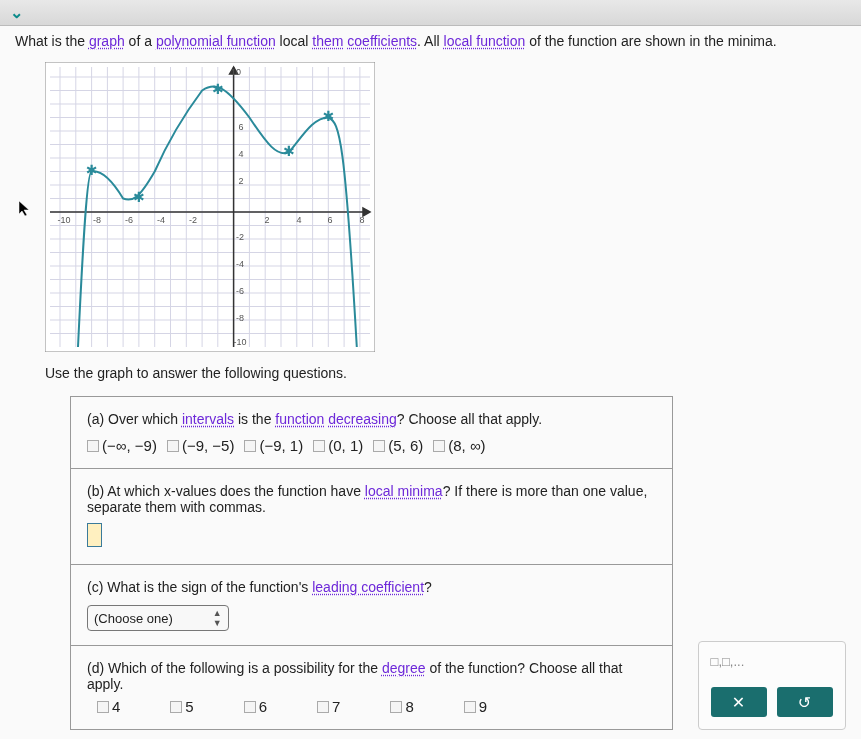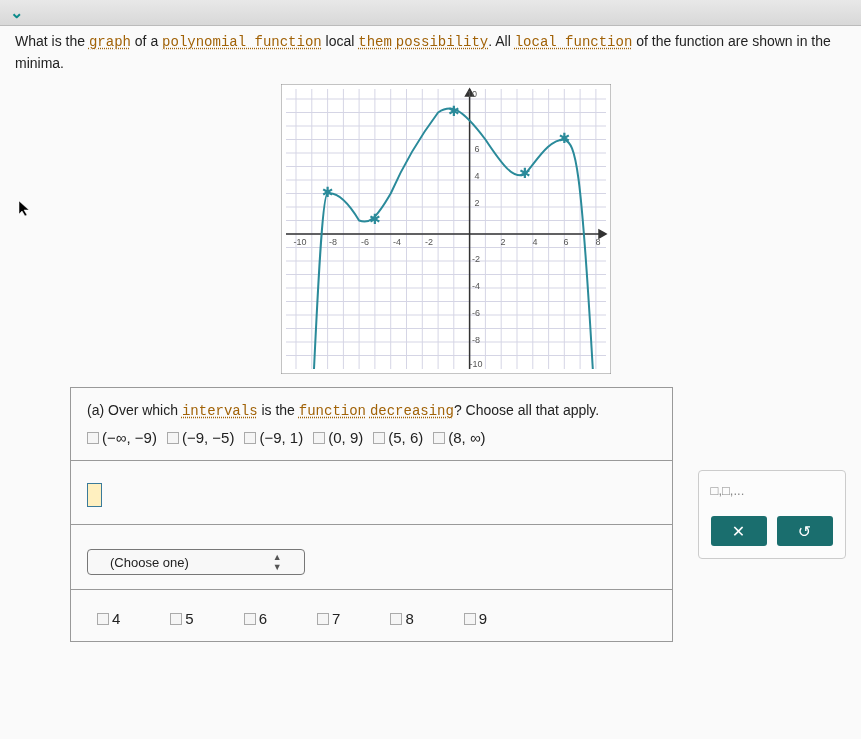--- a/index.html
+++ b/index.html
@@ -23,40 +23,38 @@
 .content {
   padding: 5px 15px 20px 15px;
 }
 .intro {
   margin-bottom: 10px;
   line-height: 1.5;
 }
 .term {
   text-decoration: underline dotted;
   text-underline-offset: 2px;
-  color: #a16207;
-  font-family: Liberation Mono, monospace;
+  color: #6d28d9;
 }
 .graph-wrap {
   margin: 5px 0 10px 30px;
-  text-align: center;
 }
 .cursor-icon {
   position: absolute;
   left: 18px;
   top: 200px;
 }
 .instruction {
   margin: 10px 0 15px 30px;
 }
 .layout {
   display: flex;
   gap: 25px;
   margin-left: 55px;
-  align-items: center;
+  align-items: flex-end;
 }
 .question-box {
   border: 1px solid #999;
   width: 610px;
 }
 .question-part {
   border-bottom: 1px solid #999;
   padding: 14px 16px;
 }
 .question-part:last-child { border-bottom: none; }
@@ -85,25 +83,24 @@
   height: 24px;
   border: 1px solid #3a7a9a;
   background: #fff0c0;
   margin-top: 8px;
 }
 .select {
   display: inline-flex;
   align-items: center;
   border: 1px solid #777;
   border-radius: 4px;
-  padding: 2px 22px;
+  padding: 2px 6px;
   font-size: 13px;
   background: #f8f8f8;
   margin-top: 10px;
-  gap: 44px;
 }
 .select-arrows { font-size: 9px; margin-left: 40px; color:#555;}
 .side-panel {
   border: 1px solid #ccc;
   border-radius: 4px;
   padding: 12px;
   width: 150px;
   background: #fcfcfc;
 }
 .side-top {
@@ -131,21 +128,21 @@
 </style>
 </head>
 <body>
 
 <div class="top-bar">
   <span class="chevron">⌄</span>
 </div>
 
 <div class="content">
   <p class="intro">
-    <span>What is the </span><span class="term">graph</span><span> of a </span><span class="term">polynomial function</span><span> local </span><span class="term">them</span><span> </span><span class="term">possibility</span><span>. All </span><span class="term">local function</span><span> of the function are shown in the minima.</span>
+    <span>What is the </span><span class="term">graph</span><span> of a </span><span class="term">polynomial function</span><span> local </span><span class="term">them</span><span> </span><span class="term">coefficients</span><span>. All </span><span class="term">local function</span><span> of the function are shown in the minima.</span>
   </p>
 
   <div class="graph-wrap">
     <svg width="330" height="290" viewBox="0 0 330 290">
       <rect x="0" y="0" width="330" height="290" fill="#fff" stroke="#888"></rect>
 
       <g stroke="#d5d5e5" stroke-width="1">
         <line x1="15" y1="5" x2="15" y2="285"></line>
           <line x1="30.8" y1="5" x2="30.8" y2="285"></line>
         <line x1="46.6" y1="5" x2="46.6" y2="285"></line>
@@ -227,20 +224,21 @@
       </g>
     </svg>
   </div>
 
   <span class="cursor-icon">
     <svg width="14" height="18">
         <path d="M1 1 L1 14 L4 11 L7 16 L9 15 L6 10 L11 10 Z" fill="#000" stroke="#fff" stroke-width="0.5"></path>
       </svg>
   </span>
 
+  <p class="instruction">Use the graph to answer the following questions.</p>
 
   <div class="layout">
     <div class="question-box">
 
       <div class="question-part">
         <p>
           <span>(a) Over which </span><span class="term">intervals</span><span> is the </span><span class="term">function</span><span> </span><span class="term">decreasing</span><span>? Choose all that apply.</span>
         </p>
         <div class="options-row">
           <span class="opt">
@@ -250,45 +248,54 @@
           <span class="opt">
               <span class="chk"></span>
               <span>(−9, −5)</span>
             </span>
           <span class="opt">
               <span class="chk"></span>
               <span>(−9, 1)</span>
             </span>
           <span class="opt">
               <span class="chk"></span>
-              <span>(0, 9)</span>
+              <span>(0, 1)</span>
             </span>
           <span class="opt">
               <span class="chk"></span>
               <span>(5, 6)</span>
             </span>
           <span class="opt">
               <span class="chk"></span>
               <span>(8, ∞)</span>
             </span>
         </div>
       </div>
 
       <div class="question-part">
+        <p>
+          <span>(b) At which x-values does the function have </span><span class="term">local minima</span><span>? If there is more than one value, separate them with commas.</span>
+        </p>
         <span class="text-input"></span>
       </div>
 
       <div class="question-part">
+        <p>
+          <span>(c) What is the sign of the function's </span><span class="term">leading coefficient</span><span>?</span>
+        </p>
         <span class="select">
           <span>(Choose one)</span>
           <span class="select-arrows">▲<br>▼</span>
         </span>
       </div>
 
       <div class="question-part">
+        <p>
+          <span>(d) Which of the following is a possibility for the </span><span class="term">degree</span><span> of the function? Choose all that apply.</span>
+        </p>
         <div class="d-options">
           <span class="opt">
               <span class="chk"></span>
               <span>4</span>
             </span>
           <span class="opt">
               <span class="chk"></span>
               <span>5</span>
             </span>
           <span class="opt">

